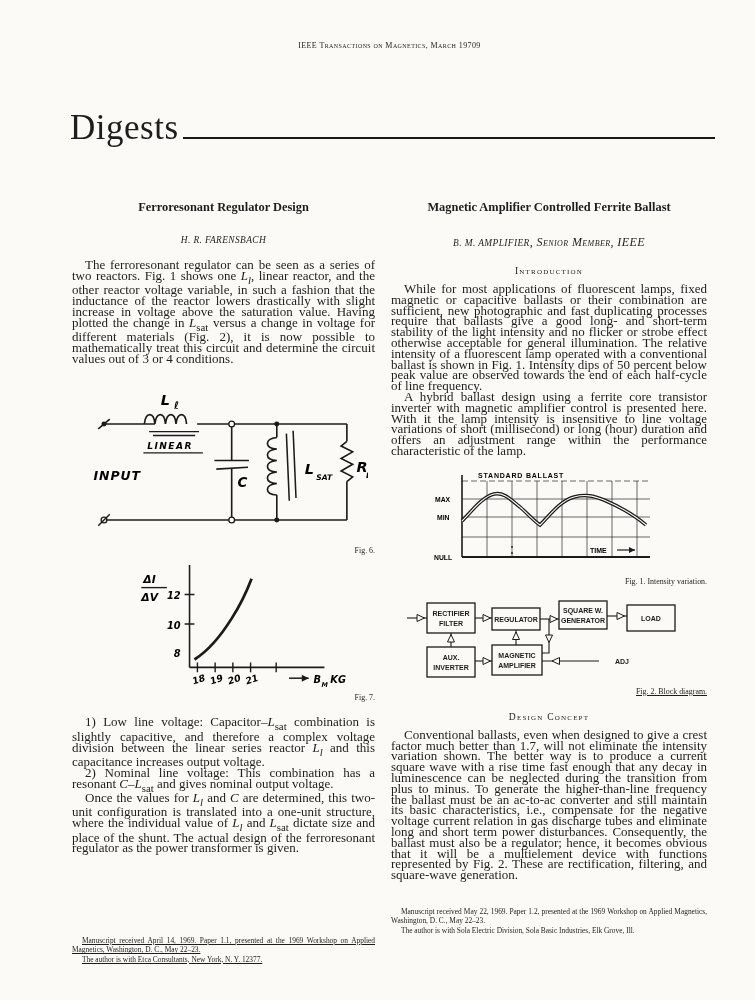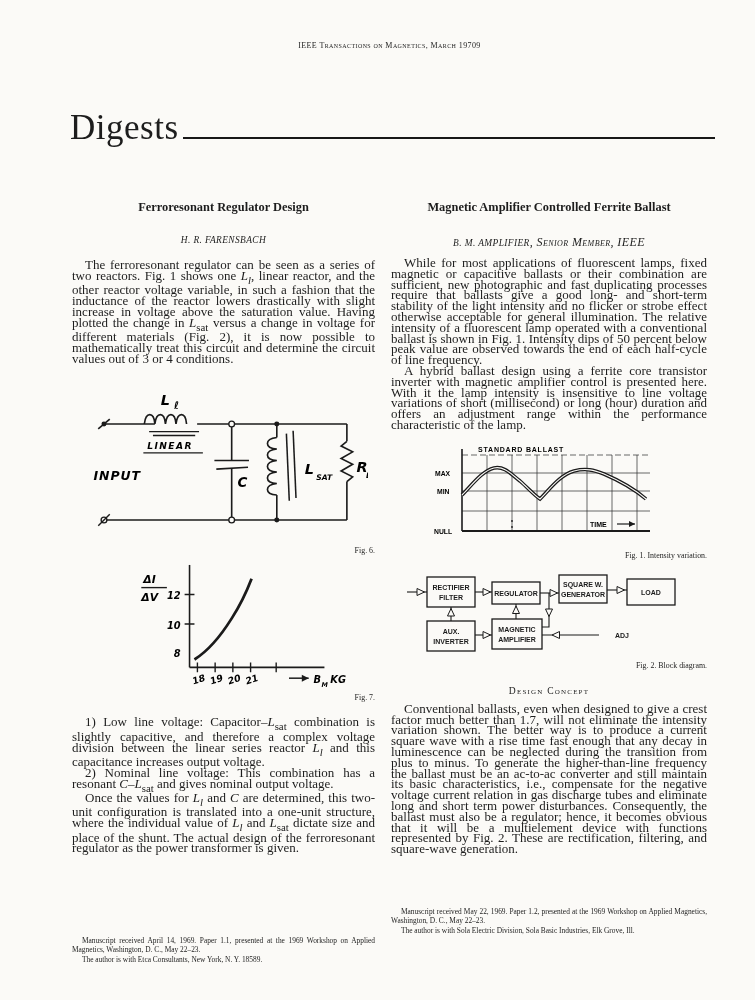--- a/index.html
+++ b/index.html
@@ -131,32 +131,33 @@
 
           <path class="wire" stroke-width="2.8" d="M100,100 C116,90 128,74 138,58 C147,44 153,31 158,18"></path>
         </svg>
         <div class="fig-caption">Fig. 7.</div>
       </div>
 
       <p class="body gap-top">1) Low line voltage: Capacitor–<i>L</i><sub>sat</sub> combination is slightly capacitive, and therefore a complex voltage division between the linear series reactor <i>L<sub>l</sub></i> and this capacitance increases output voltage.</p>
       <p class="body">2) Nominal line voltage: This combination has a resonant <i>C</i>–<i>L</i><sub>sat</sub> and gives nominal output voltage.</p>
       <p class="body">Once the values for <i>L<sub>l</sub></i> and <i>C</i> are determined, this two-unit configuration is translated into a one-unit structure, where the individual value of <i>L<sub>l</sub></i> and <i>L</i><sub>sat</sub> dictate size and place of the shunt. The actual design of the ferroresonant regulator as the power transformer is given.</p>
 
-      <div class="footnote" style="bottom:10px;">
+      <div class="footnote" style="bottom:10px;text-decoration:underline;">
         <p>Manuscript received April 14, 1969. Paper 1.1, presented at the 1969 Workshop on Applied Magnetics, Washington, D. C., May 22–23.</p>
-        <p>The author is with Etca Consultants, New York, N. Y. 18589.</p>
+        <p>The author is with Etca Consultants, New York, N. Y. 12377.</p>
       </div>
     </div>
 
     <div class="col col-right">
       <h2 class="article-title">Magnetic Amplifier Controlled Ferrite Ballast</h2>
       <div class="author">
         <span>B. M. AMPLIFIER</span><span class="suffix smallcaps">, Senior Member, IEEE</span>
       </div>
 
+      <div class="section-heading">Introduction</div>
 
       <p class="body" style="margin-top:8px;">While for most applications of fluorescent lamps, fixed magnetic or capacitive ballasts or their combination are sufficient, new photographic and fast duplicating processes require that ballasts give a good long- and short-term stability of the light intensity and no flicker or strobe effect otherwise acceptable for general illumination. The relative intensity of a fluorescent lamp operated with a conventional ballast is shown in Fig. 1. Intensity dips of 50 percent below peak value are observed towards the end of each half-cycle of line frequency.</p>
       <p class="body">A hybrid ballast design using a ferrite core transistor inverter with magnetic amplifier control is presented here. With it the lamp intensity is insensitive to line voltage variations of short (millisecond) or long (hour) duration and offers an adjustment range within the performance characteristic of the lamp.</p>
 
       <div class="fig" style="margin-top:12px;">
         <svg width="235" height="106" viewBox="0 0 235 106">
 
           <g stroke="#2a2a2a" stroke-width="0.7" fill="none">
             <path d="M30,30 L218,30 M30,48 L218,48 M30,68 L218,68"></path>
             <path d="M55,12 L55,88 M80,12 L80,88 M105,12 L105,88 M130,12 L130,88 M155,12 L155,88 M180,12 L180,88 M205,12 L205,88"></path>
@@ -174,21 +175,21 @@
           <text class="blocktxt" x="2" y="91" font-size="6.8">NULL</text>
           <text class="blocktxt" x="158" y="84" font-size="7">TIME</text>
           <path class="wire" stroke-width="1.2" d="M185,81 L203,81"></path>
           <path d="M203,81 l-6,-3 l0,6 z" fill="#1b1b1b"></path>
           <circle cx="80" cy="78" r="0.9" fill="#1b1b1b"></circle>
           <circle cx="80" cy="84" r="0.9" fill="#1b1b1b"></circle>
         </svg>
         <div class="fig-caption">Fig. 1. Intensity variation.</div>
       </div>
 
-      <div class="fig" style="margin-top:9px;">
+      <div class="fig" style="margin-top:9px;text-decoration:underline;">
         <svg width="292" height="90" viewBox="0 0 292 90">
           <g stroke="#1b1b1b" stroke-width="1.3" fill="none">
             <rect x="24" y="8" width="48" height="30"></rect>
             <rect x="89" y="13" width="48" height="22"></rect>
             <rect x="156" y="6" width="48" height="28"></rect>
             <rect x="224" y="10" width="48" height="26"></rect>
             <rect x="24" y="52" width="48" height="30"></rect>
             <rect x="89" y="50" width="50" height="30"></rect>
           </g>
           <g stroke="#1b1b1b" stroke-width="1.1" fill="none">

